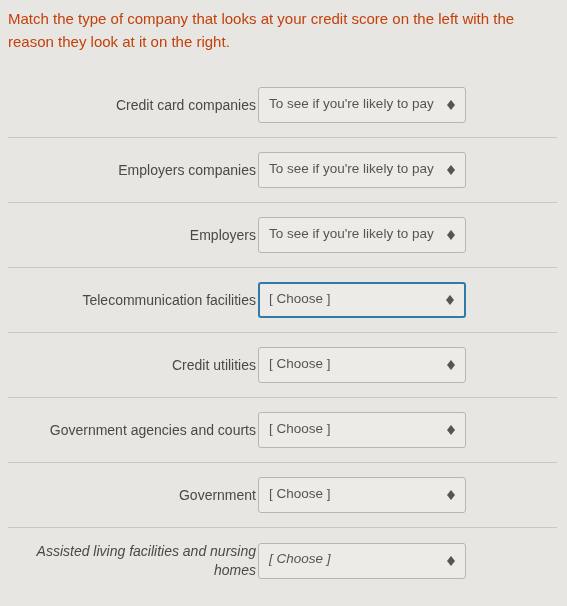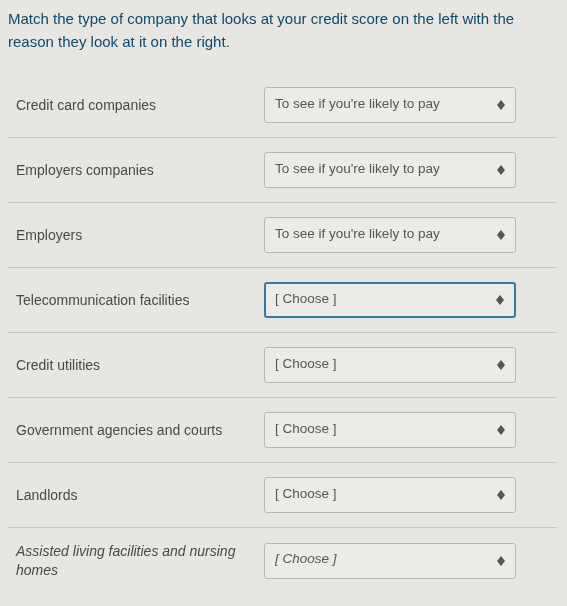--- a/index.html
+++ b/index.html
@@ -10,41 +10,42 @@
     background: #e8e6e2;
     color: #3a3a3a;
     width: 567px;
   }
   .page {
     padding: 8px 10px 12px 8px;
   }
   .question {
     font-size: 15px;
     line-height: 1.5;
-    color: #0c4a6e;
+    color: #c2410c;
     margin: 0 0 20px 0;
   }
   .rows { }
   .row {
     display: flex;
     align-items: center;
     padding: 14px 6px 14px 8px;
     border-bottom: 1px solid #c8c7c4;
-    gap: 8px;
+    gap: 2px;
+    text-align: right;
   }
   .row:last-child { border-bottom: none; font-style: italic; }
   .label {
     flex: 0 0 240px;
     font-size: 14px;
     color: #4a4945;
     line-height: 1.35;
   }
   .select {
     position: relative;
-    width: 252px;
+    width: 208px;
     height: 36px;
     border: 1px solid #b8b6b2;
     border-radius: 3px;
     background: #ecebe7;
     display: flex;
     align-items: center;
     padding: 0 30px 4px 10px;
     font-size: 13.5px;
     color: #555;
     cursor: pointer;
@@ -158,21 +159,21 @@
             <svg width="8" height="5" viewBox="0 0 8 5">
               <path d="M0 5 L4 0 L8 5 Z" fill="#555"></path>
             </svg>
             <svg width="8" height="5" viewBox="0 0 8 5">
               <path d="M0 0 L4 5 L8 0 Z" fill="#555"></path>
             </svg>
           </span>
         </div>
       </div>
       <div class="row">
-        <div class="label">Landlords</div>
+        <div class="label">Government</div>
         <div class="select">
           <span class="text">[ Choose ]</span>
           <span class="caret">
             <svg width="8" height="5" viewBox="0 0 8 5">
               <path d="M0 5 L4 0 L8 5 Z" fill="#555"></path>
             </svg>
             <svg width="8" height="5" viewBox="0 0 8 5">
               <path d="M0 0 L4 5 L8 0 Z" fill="#555"></path>
             </svg>
           </span>

